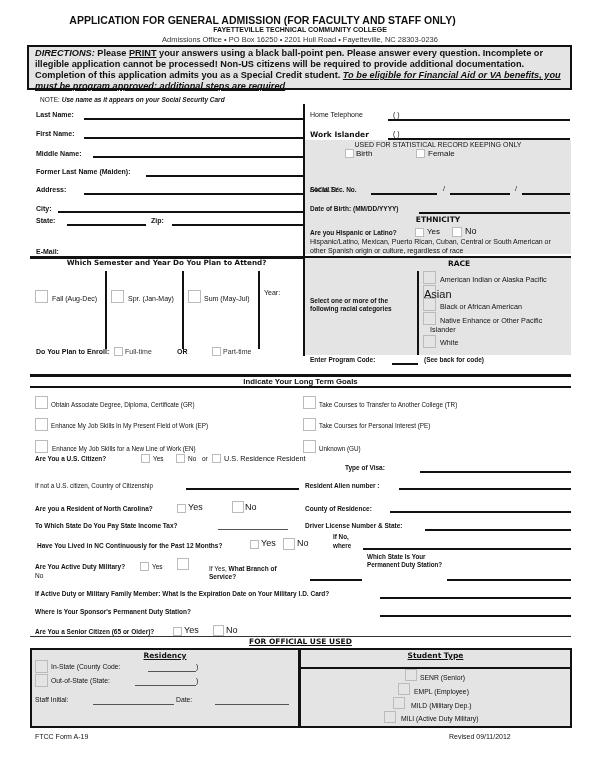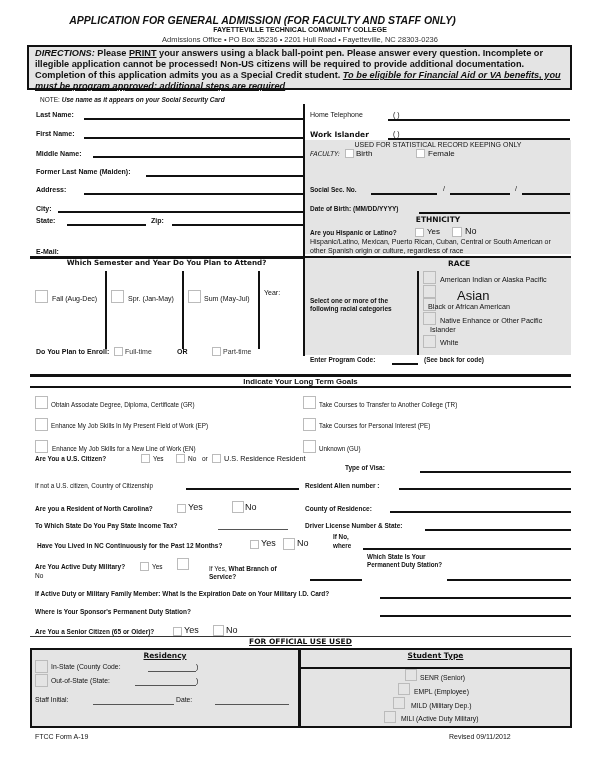--- a/index.html
+++ b/index.html
@@ -1,38 +1,38 @@
 <!DOCTYPE html>
 <html><head>
 <meta charset="utf-8">
 <style>
   html, body { margin:0; padding:0; background:#ffffff; }
   body { width:600px; height:776px; position:relative; overflow:hidden;
          font-family:"Liberation Sans", sans-serif; color:#111; }
   .abs { position:absolute; }
   .b { font-weight:bold; }
-  .i { font-style:italic; }
+  .i { font-style:italic;margin-top:36px; }
   .u { text-decoration:underline; }
   .line { position:absolute; border-bottom:2px solid #111; height:0; }
   .thinline { position:absolute; border-bottom:1px solid #555; height:0; }
   .vline { position:absolute; border-left:2px solid #111; width:0; }
   .hbar { position:absolute; border-top:3px solid #111; height:0; }
   .cb { position:absolute; width:12px; height:12px; border:1px solid #bbb; background:#fff; box-sizing:border-box; }
   .cbg { position:absolute; width:12px; height:12px; border:1px solid #bbb; background:#e4e4e4; box-sizing:border-box; }
   .lbl { position:absolute; font-size:7px; font-weight:bold; white-space:nowrap; }
   .txt { position:absolute; font-size:7px; white-space:nowrap; }
   .gray { background:#e4e4e4; }
   .sans { font-family:"DejaVu Sans", sans-serif; }
 </style>
 </head>
 <body>
 
-<div class="abs b" style="left:0;width:525px;top:14px;text-align:center;font-size:10.5px;font-style:italic;">APPLICATION FOR GENERAL ADMISSION (FOR FACULTY AND STAFF ONLY)</div>
+<div class="abs b" style="left:0;width:525px;top:14px;text-align:center;font-size:10.5px;">APPLICATION FOR GENERAL ADMISSION (FOR FACULTY AND STAFF ONLY)</div>
 <div class="abs b" style="left:0;width:600px;top:26px;text-align:center;font-size:7px;">FAYETTEVILLE TECHNICAL COMMUNITY COLLEGE</div>
-<div class="abs" style="left:0;width:600px;top:35px;text-align:center;font-size:7.5px;color:#333;">Admissions Office • PO Box 35236 • 2201 Hull Road • Fayetteville, NC 28303-0236</div>
+<div class="abs" style="left:0;width:600px;top:35px;text-align:center;font-size:7.5px;color:#333;">Admissions Office • PO Box 16250 • 2201 Hull Road • Fayetteville, NC 28303-0236</div>
 
 <div class="abs gray" style="left:27px;top:45px;width:545px;height:45px;border:2px solid #111;box-sizing:border-box;padding:1px 6px;font-size:9.2px;line-height:11px;font-weight:bold;">
   <span class="i">DIRECTIONS:</span><span> Please </span><span class="u">PRINT</span><span> your answers using a black ball-point pen. Please answer every question. Incomplete or illegible application cannot be processed! Non-US citizens will be required to provide additional documentation. Completion of this application admits you as a Special Credit student. </span><span class="i u">To be eligible for Financial Aid or VA benefits, you must be program approved; additional steps are required</span><span style="font-weight:normal;">.</span>
 </div>
 
 <div class="txt" style="left:40px;top:96px;font-size:6.5px;"><span>NOTE:</span> <span class="b i">Use name as it appears on your Social Security Card</span></div>
 
 <div class="vline" style="left:303px;top:104px;height:154px;"></div>
 
 <div class="lbl" style="left:36px;top:111px;">Last Name:</div>
@@ -108,23 +108,23 @@
 <div class="txt" style="left:223px;top:348px;color:#333;">Part-time</div>
 
 <div class="vline" style="left:303px;top:258px;height:98px;"></div>
 <div class="abs gray" style="left:305px;top:258px;width:266px;height:97px;"></div>
 <div class="txt b sans" style="left:305px;width:308px;text-align:center;top:259px;font-size:7.5px;">RACE</div>
 <div class="vline" style="left:417px;top:271px;height:84px;"></div>
 <div class="abs b" style="left:310px;top:297px;width:104px;font-size:6.5px;line-height:8px;">Select one or more of the following racial categories</div>
 <div class="cbg" style="left:423px;top:271px;width:13px;height:13px;"></div>
 <div class="txt" style="left:440px;top:275px;font-size:7.2px;">American Indian or Alaska Pacific</div>
 <div class="cbg" style="left:423px;top:285px;width:13px;height:13px;"></div>
-<div class="txt" style="left:457px;top:288px;font-size:13px;">Asian</div>
+<div class="txt" style="left:424px;top:288px;font-size:11px;">Asian</div>
 <div class="cbg" style="left:423px;top:298px;width:13px;height:13px;"></div>
-<div class="txt" style="left:428px;top:302px;font-size:7.2px;">Black or African American</div>
+<div class="txt" style="left:440px;top:302px;font-size:7.2px;">Black or African American</div>
 <div class="cbg" style="left:423px;top:312px;width:13px;height:13px;"></div>
 <div class="txt" style="left:440px;top:316px;font-size:7.2px;">Native Enhance or Other Pacific</div>
 <div class="txt" style="left:430px;top:325px;font-size:7.2px;">Islander</div>
 <div class="cbg" style="left:423px;top:335px;width:13px;height:13px;"></div>
 <div class="txt" style="left:440px;top:338px;font-size:7.2px;">White</div>
 
 <div class="lbl" style="left:310px;top:356px;font-size:6.5px;">Enter Program Code:</div>
 <div class="line" style="left:392px;top:363px;width:26px;"></div>
 <div class="lbl" style="left:424px;top:356px;font-size:6.5px;">(See back for code)</div>
 

